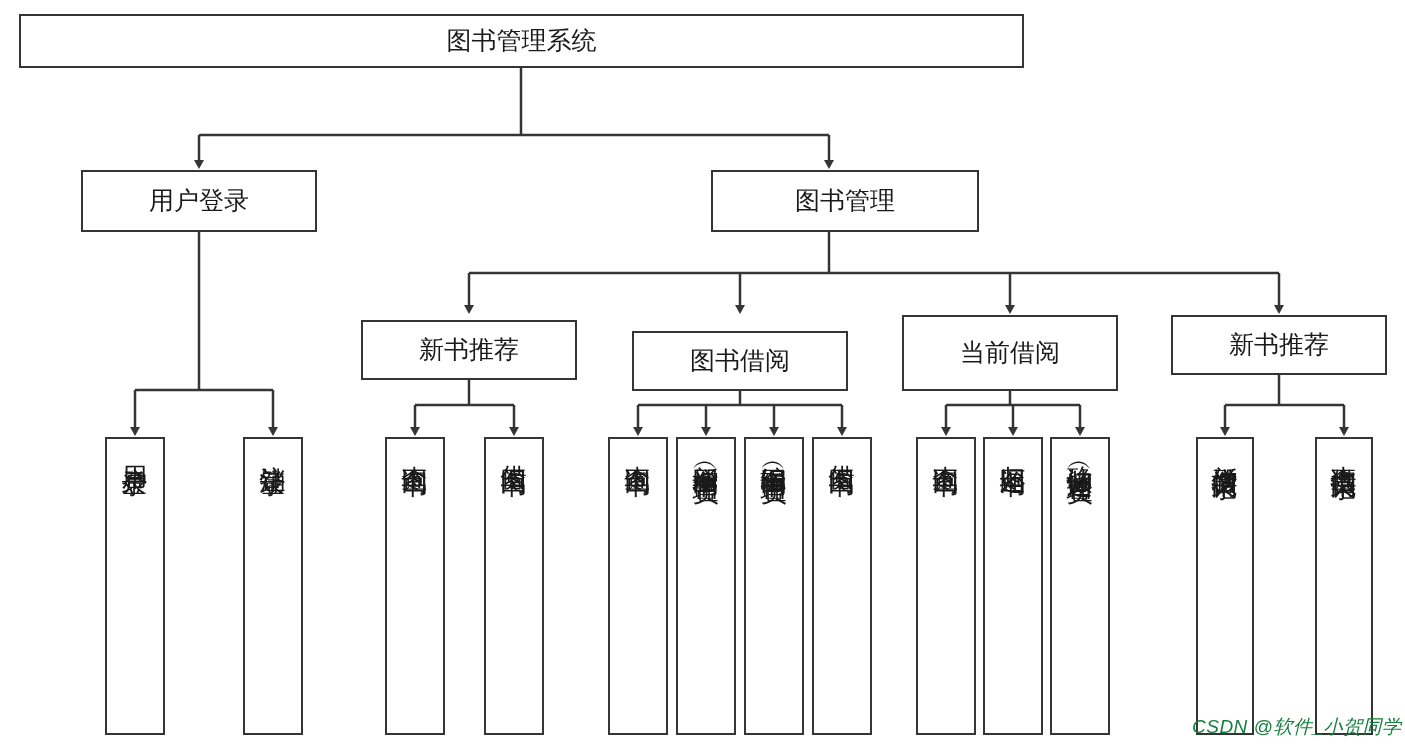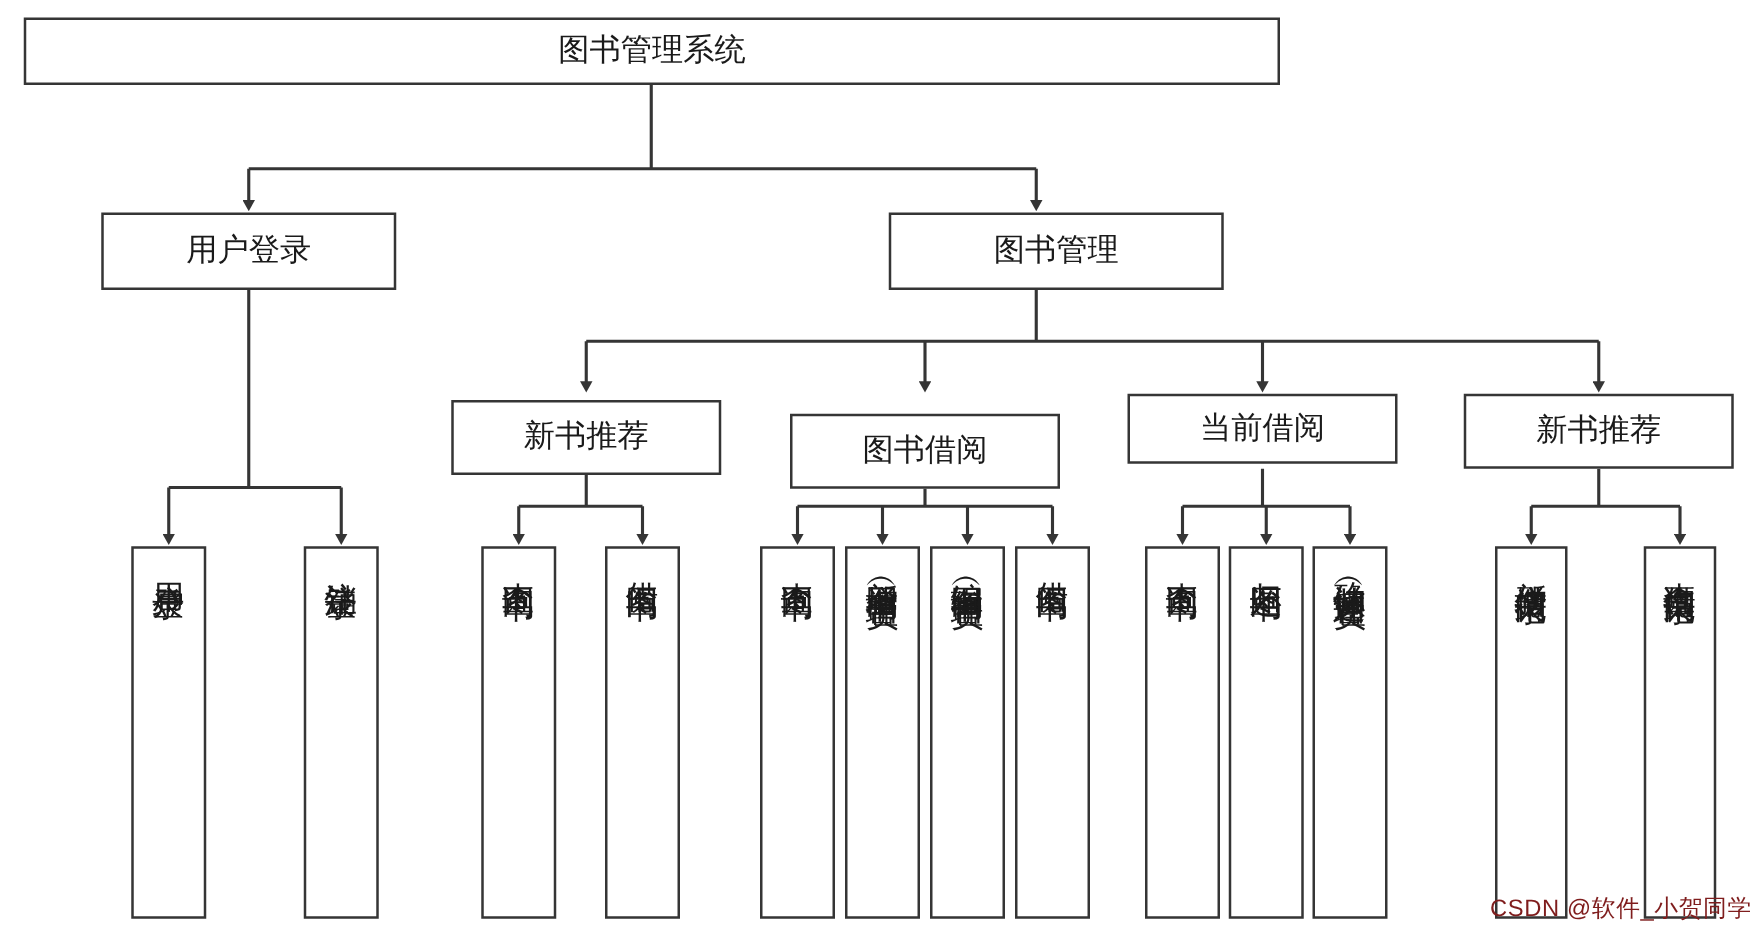--- a/index.html
+++ b/index.html
@@ -50,25 +50,26 @@
   }
   .vert .node-label {
     writing-mode: vertical-rl;
     text-orientation: upright;
     font-size: 26px;
     letter-spacing: 2px;
     line-height: 1;
   }
   .watermark {
     position: absolute;
-    color: #7f1d1d;
+    color: #15803d;
     font-size: 19px;
     white-space: nowrap;
     z-index: 5;
     letter-spacing: 0.5px;
+    font-style: italic;
   }
 </style>
 </head>
 <body>
 
 <div id="canvas">
 
   <svg id="edges" viewBox="0 0 1405 747" xmlns="http://www.w3.org/2000/svg">
     <defs>
       <marker id="arrowhead" markerWidth="9" markerHeight="10" refX="1" refY="5" orient="auto" markerUnits="userSpaceOnUse">
@@ -125,21 +126,21 @@
   </div>
 
   <div class="node horiz" style="left: 361px; top: 320px; width: 216px; height: 60px;">
     <span class="node-label">新书推荐</span>
   </div>
 
   <div class="node horiz" style="left: 632px; top: 315px; width: 216px; height: 60px; margin-top: 16px;">
     <span class="node-label">图书借阅</span>
   </div>
 
-  <div class="node horiz" style="left: 902px; top: 315px; width: 216px; height: 56px;">
+  <div class="node horiz" style="left: 902px; top: 315px; width: 216px; height: 76px;">
     <span class="node-label">当前借阅</span>
   </div>
 
   <div class="node horiz" style="left: 1171px; top: 315px; width: 216px; height: 60px;">
     <span class="node-label">新书推荐</span>
   </div>
 
   <div class="node vert" style="left: 105px; top: 437px; width: 60px; height: 298px;">
     <span class="node-label">用户登录</span>
   </div>

